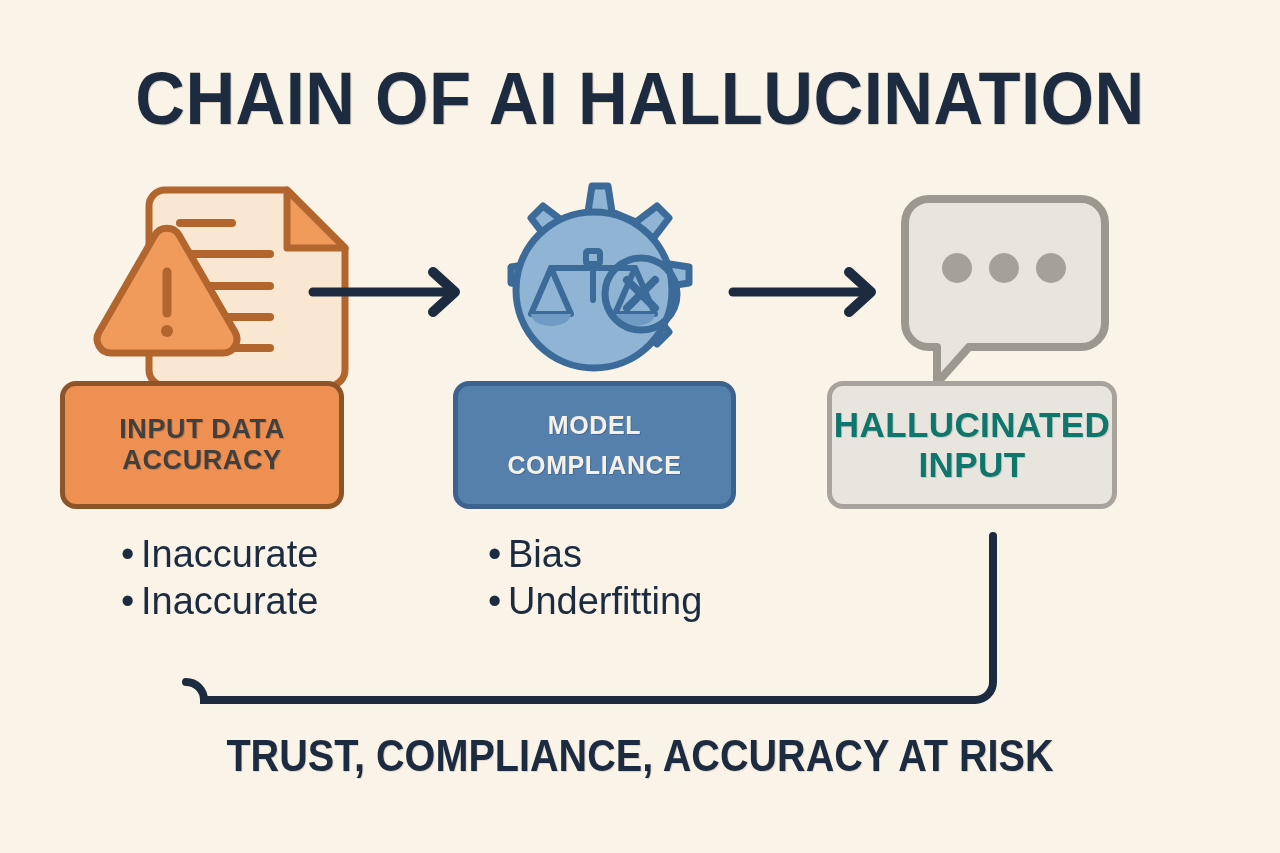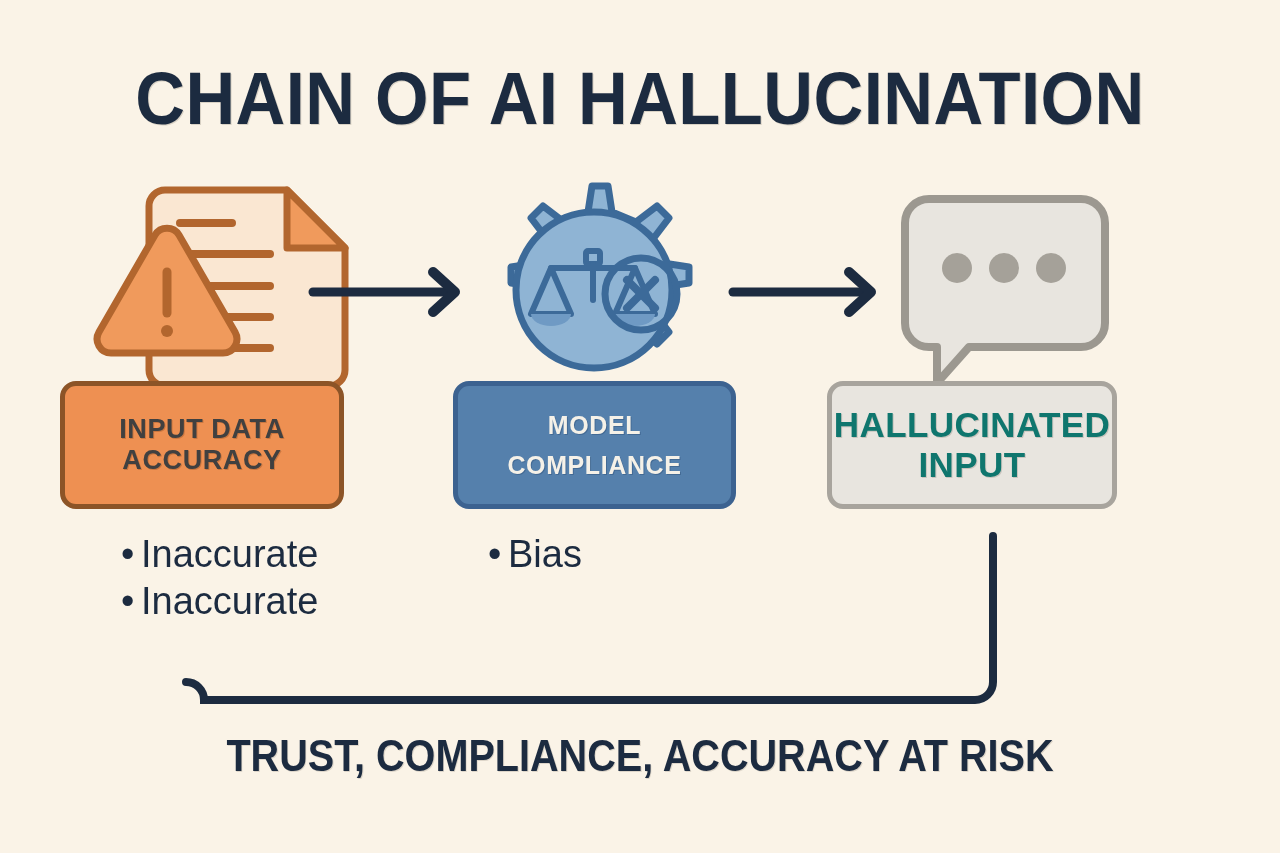--- a/index.html
+++ b/index.html
@@ -230,17 +230,20 @@
     </div>
     <div class="bullet-item">
       <span class="dot">•</span><span>Inaccurate</span>
     </div>
   </div>
 
   <div class="bullets" id="bullets-model">
     <div class="bullet-item">
       <span class="dot">•</span><span>Bias</span>
     </div>
+    <div class="bullet-item">
+      <span class="dot">•</span><span>Underfitting</span>
+    </div>
   </div>
 
   <div class="footer">TRUST, COMPLIANCE, ACCURACY AT RISK</div>
 
 </div>
 
 </body></html>

